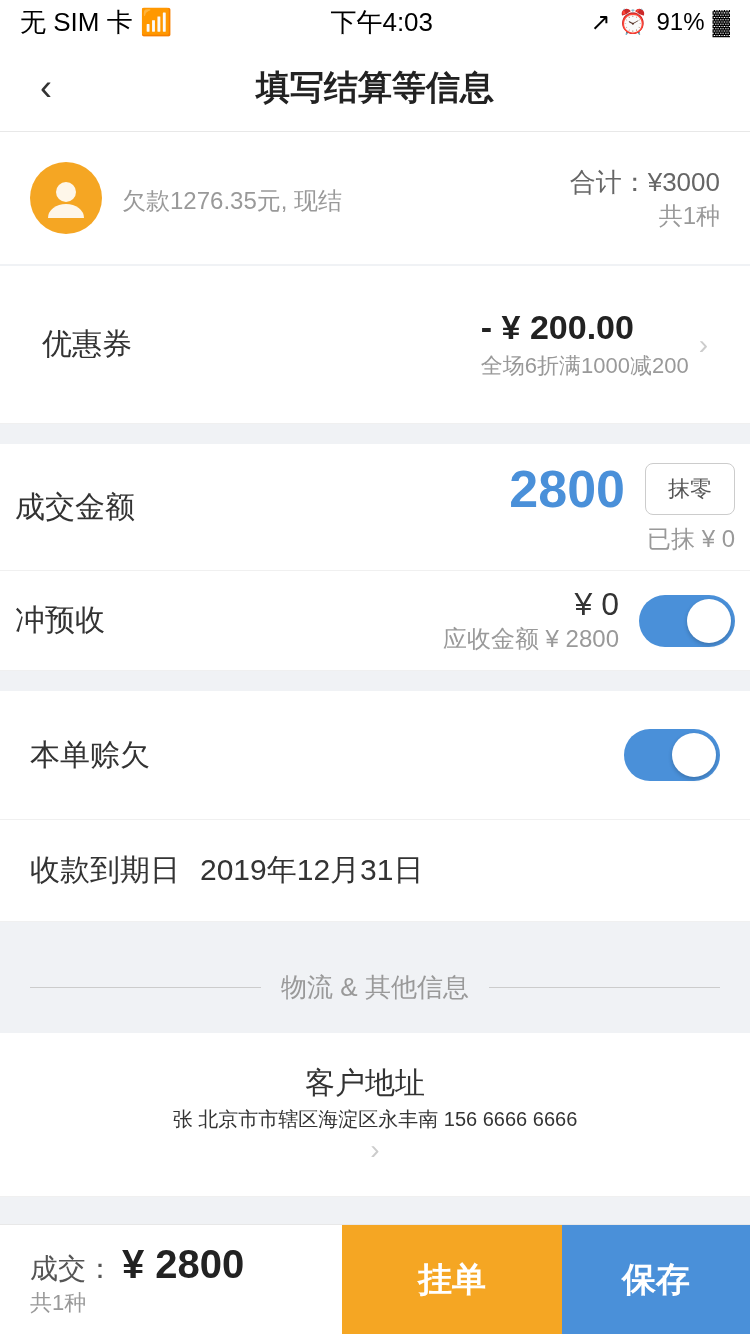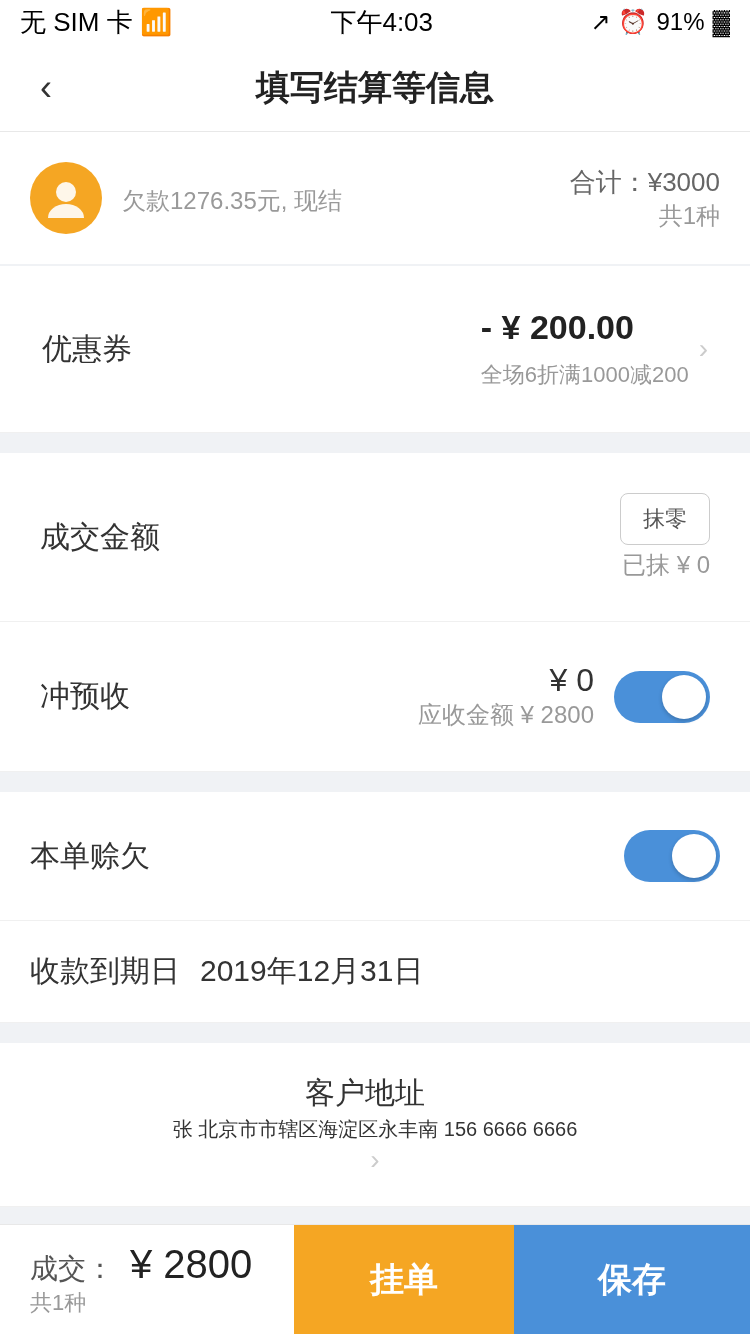--- a/index.html
+++ b/index.html
@@ -133,21 +133,21 @@
     }
     .coupon-amount {
       font-size: 34px;
       font-weight: 600;
       color: #222;
     }
     .coupon-desc {
       font-size: 22px;
       color: #999;
       text-align: center;
-      margin-top: 13px;
+      margin-top: 4px;
     }
     .chevron-right {
       font-size: 28px;
       color: #ccc;
     }
 
     
     .section-divider {
       height: 20px;
       background: #f0f2f5;
@@ -155,21 +155,21 @@
 
     
     .form-section {
       background: #fff;
     }
 
     .form-row {
       display: flex;
       align-items: center;
       justify-content: space-between;
-      padding: 40px;
+      padding: 15px;
       border-bottom: 1px solid #f0f0f0;
       min-height: 90px;
     }
     .form-label {
       font-size: 30px;
       color: #333;
     }
     .form-value-area {
       display: flex;
       align-items: center;
@@ -322,40 +322,40 @@
       flex-direction: column;
       justify-content: center;
       padding: 0 30px;
     }
     .bottom-trade {
       font-size: 28px;
       color: #555;
     }
     .bottom-amount {
       font-size: 40px;
-      font-weight: 400;
+      font-weight: 700;
       color: #222;
     }
     .bottom-count {
       font-size: 22px;
       color: #999;
     }
     .btn-hang {
       width: 220px;
       background: #f5a623;
       display: flex;
       align-items: center;
       justify-content: center;
       font-size: 34px;
       font-weight: 600;
       color: #fff;
       cursor: pointer;
     }
     .btn-save {
-      width: 236px;
+      width: 188px;
       background: #4a90d9;
       display: flex;
       align-items: center;
       justify-content: center;
       font-size: 34px;
       font-weight: 600;
       color: #fff;
       cursor: pointer;
     }
   </style>
@@ -412,20 +412,21 @@
     </div>
   </div>
 
   <div class="section-divider"></div>
 
   <div class="form-section">
     <div class="form-row">
       <span class="form-label">成交金额</span>
       <div style="display:flex; flex-direction:column; align-items:flex-end; gap:4px;">
         <div class="form-value-area">
+          <span class="transaction-amount">2800</span>
           <button class="round-btn">抹零</button>
         </div>
         <div class="amount-sub">已抹  ¥ 0</div>
       </div>
     </div>
 
     <div class="form-row">
       <span class="form-label">冲预收</span>
       <div style="display:flex; align-items:center; gap:20px;">
         <div class="prepay-right">
@@ -444,34 +445,39 @@
     <div class="toggle"></div>
   </div>
 
   <div class="due-date-row">
     <span class="due-date-label">收款到期日</span>
     <span class="due-date-value">2019年12月31日</span>
   </div>
 
   <div class="section-divider"></div>
 
+  <div class="logistics-divider">
+    <div class="divider-line"></div>
+    <span class="divider-text">物流 &amp; 其他信息</span>
+    <div class="divider-line"></div>
+  </div>
 
   <div class="address-row">
     <span class="address-label">客户地址</span>
     <span class="address-value">张 北京市市辖区海淀区永丰南 156 6666 6666</span>
     <span class="chevron-right">›</span>
   </div>
 
   <div class="gray-area"></div>
 
 </div>
 
 <div class="bottom-bar">
   <div class="bottom-summary">
-    <div style="display:flex; align-items:baseline; gap:16px;">
+    <div style="display:flex; align-items:baseline; gap:8px;">
       <span class="bottom-trade">成交：</span>
       <span class="bottom-amount">¥ 2800</span>
     </div>
     <div class="bottom-count">共1种</div>
   </div>
   <div class="btn-hang">挂单</div>
   <div class="btn-save">保存</div>
 </div>
 
 </body></html>

